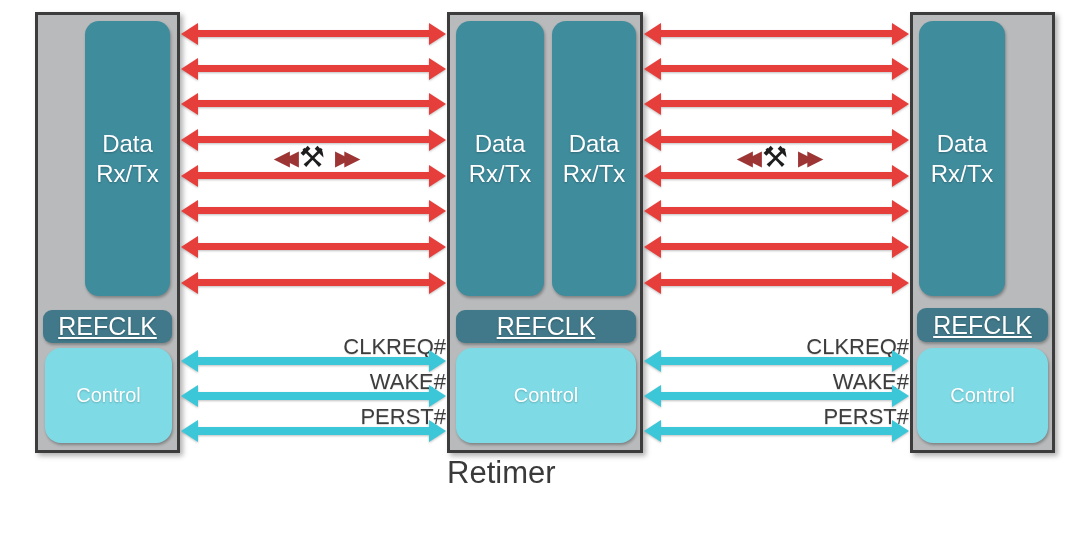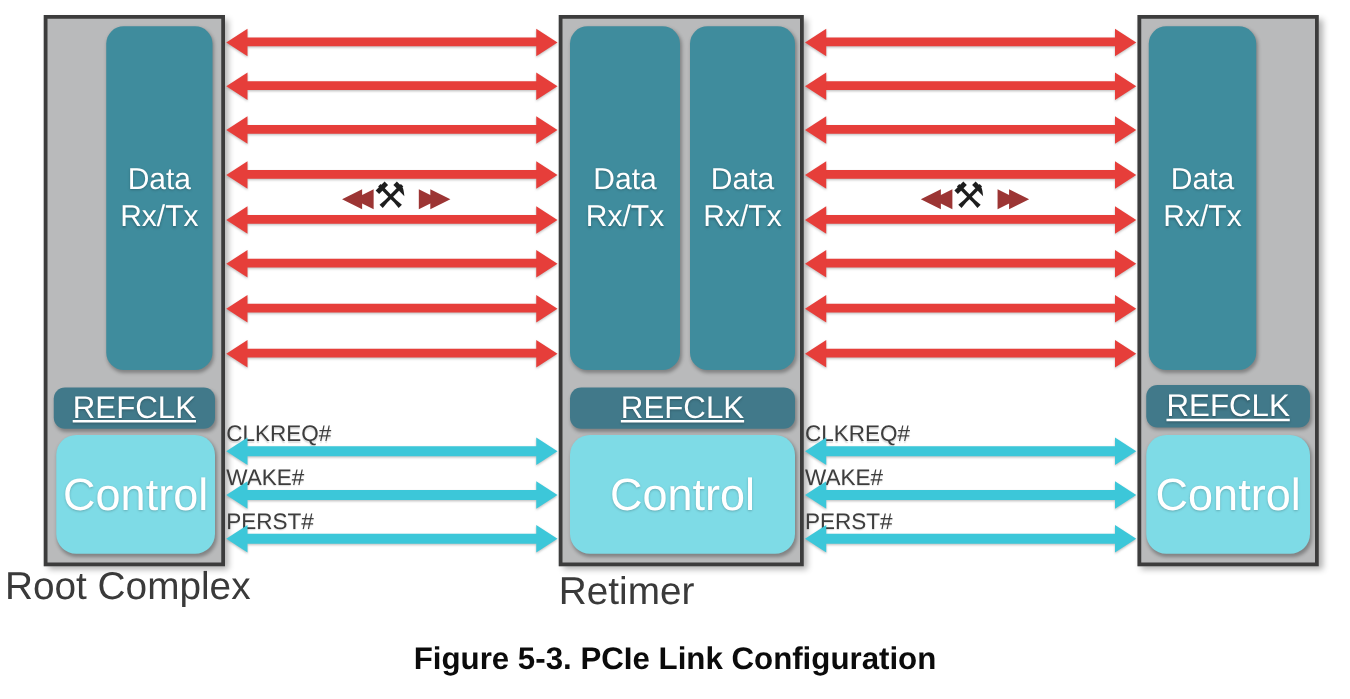--- a/index.html
+++ b/index.html
@@ -38,21 +38,21 @@
     color:#ffffff; font-size:25px;
     text-shadow:0 1px 2px rgba(0,0,0,0.25);
     text-decoration:underline;
   }
   .control-block {
     position:absolute;
     background:#7edbe6;
     border-radius:16px;
     box-shadow:1px 2px 3px rgba(0,0,0,0.30);
     display:flex; align-items:center; justify-content:center;
-    color:#ffffff; font-size:36px;
+    color:#ffffff; font-size:20px;
     text-shadow:0 1px 2px rgba(0,0,0,0.22);
   }
 
   .chassis-label {
     position:absolute;
     color:#3a3a3a; font-size:31px; line-height:34px;
   }
 
   
   .link-region { position:absolute; top:12px; height:441px; }
@@ -87,22 +87,22 @@
     vertical-align:middle; padding-right:7px;
   }
   .eq-chevrons.right { padding-right:0; padding-left:10px; }
   .eq-tool {
     color:#1d1d1d; font-size:29px; vertical-align:middle;
     position:relative; top:-1px;
   }
 
   .signal-label {
     position:absolute; left:0; right:0;
-    text-align:left;
-    color:#3d3d3d; font-size:18px; line-height:20px;
+    text-align:right;
+    color:#3d3d3d; font-size:22px; line-height:20px;
     text-shadow:0 1px 1px rgba(0,0,0,0.15);
   }
 
   
   .caption {
     position:absolute; left:0; right:0; top:513px;
     text-align:center;
     color:#0b0b0b; font-size:25px; font-weight:bold;
   }
 </style>
@@ -112,21 +112,20 @@
 <div class="stage">
 
   <div class="chassis" style="left:35px; top:12px; width:145px; height:441px;">
     <div class="chassis-inner">
       <div class="data-block" style="left:47px; top:6px; width:85px; height:275px;">Data
 Rx/Tx</div>
       <div class="refclk-block" style="left:5px; top:295px; width:129px; height:33px;">REFCLK</div>
       <div class="control-block" style="left:7px; top:333px; width:127px; height:95px;">Control</div>
     </div>
   </div>
-  <div class="chassis-label" style="left:4px; top:452px;">Root Complex</div>
 
   <div class="chassis" style="left:447px; top:12px; width:196px; height:441px;">
     <div class="chassis-inner">
       <div class="data-block" style="left:6px; top:6px; width:88px; height:275px;">Data
 Rx/Tx</div>
       <div class="data-block" style="left:102px; top:6px; width:84px; height:275px;">Data
 Rx/Tx</div>
       <div class="refclk-block" style="left:6px; top:295px; width:180px; height:33px;">REFCLK</div>
       <div class="control-block" style="left:6px; top:333px; width:180px; height:95px;">Control</div>
     </div>
@@ -183,15 +182,14 @@
     <div class="signal-label" style="top:325px;">CLKREQ#</div>
     <div class="h-arrow signal" style="top:345px;"></div>
 
     <div class="signal-label" style="top:360px;">WAKE#</div>
     <div class="h-arrow signal" style="top:380px;"></div>
 
     <div class="signal-label" style="top:395px;">PERST#</div>
     <div class="h-arrow signal" style="top:415px;"></div>
   </div>
 
-  <div class="caption">Figure 5-3. PCIe Link Configuration</div>
 
 </div>
 
 </body></html>

